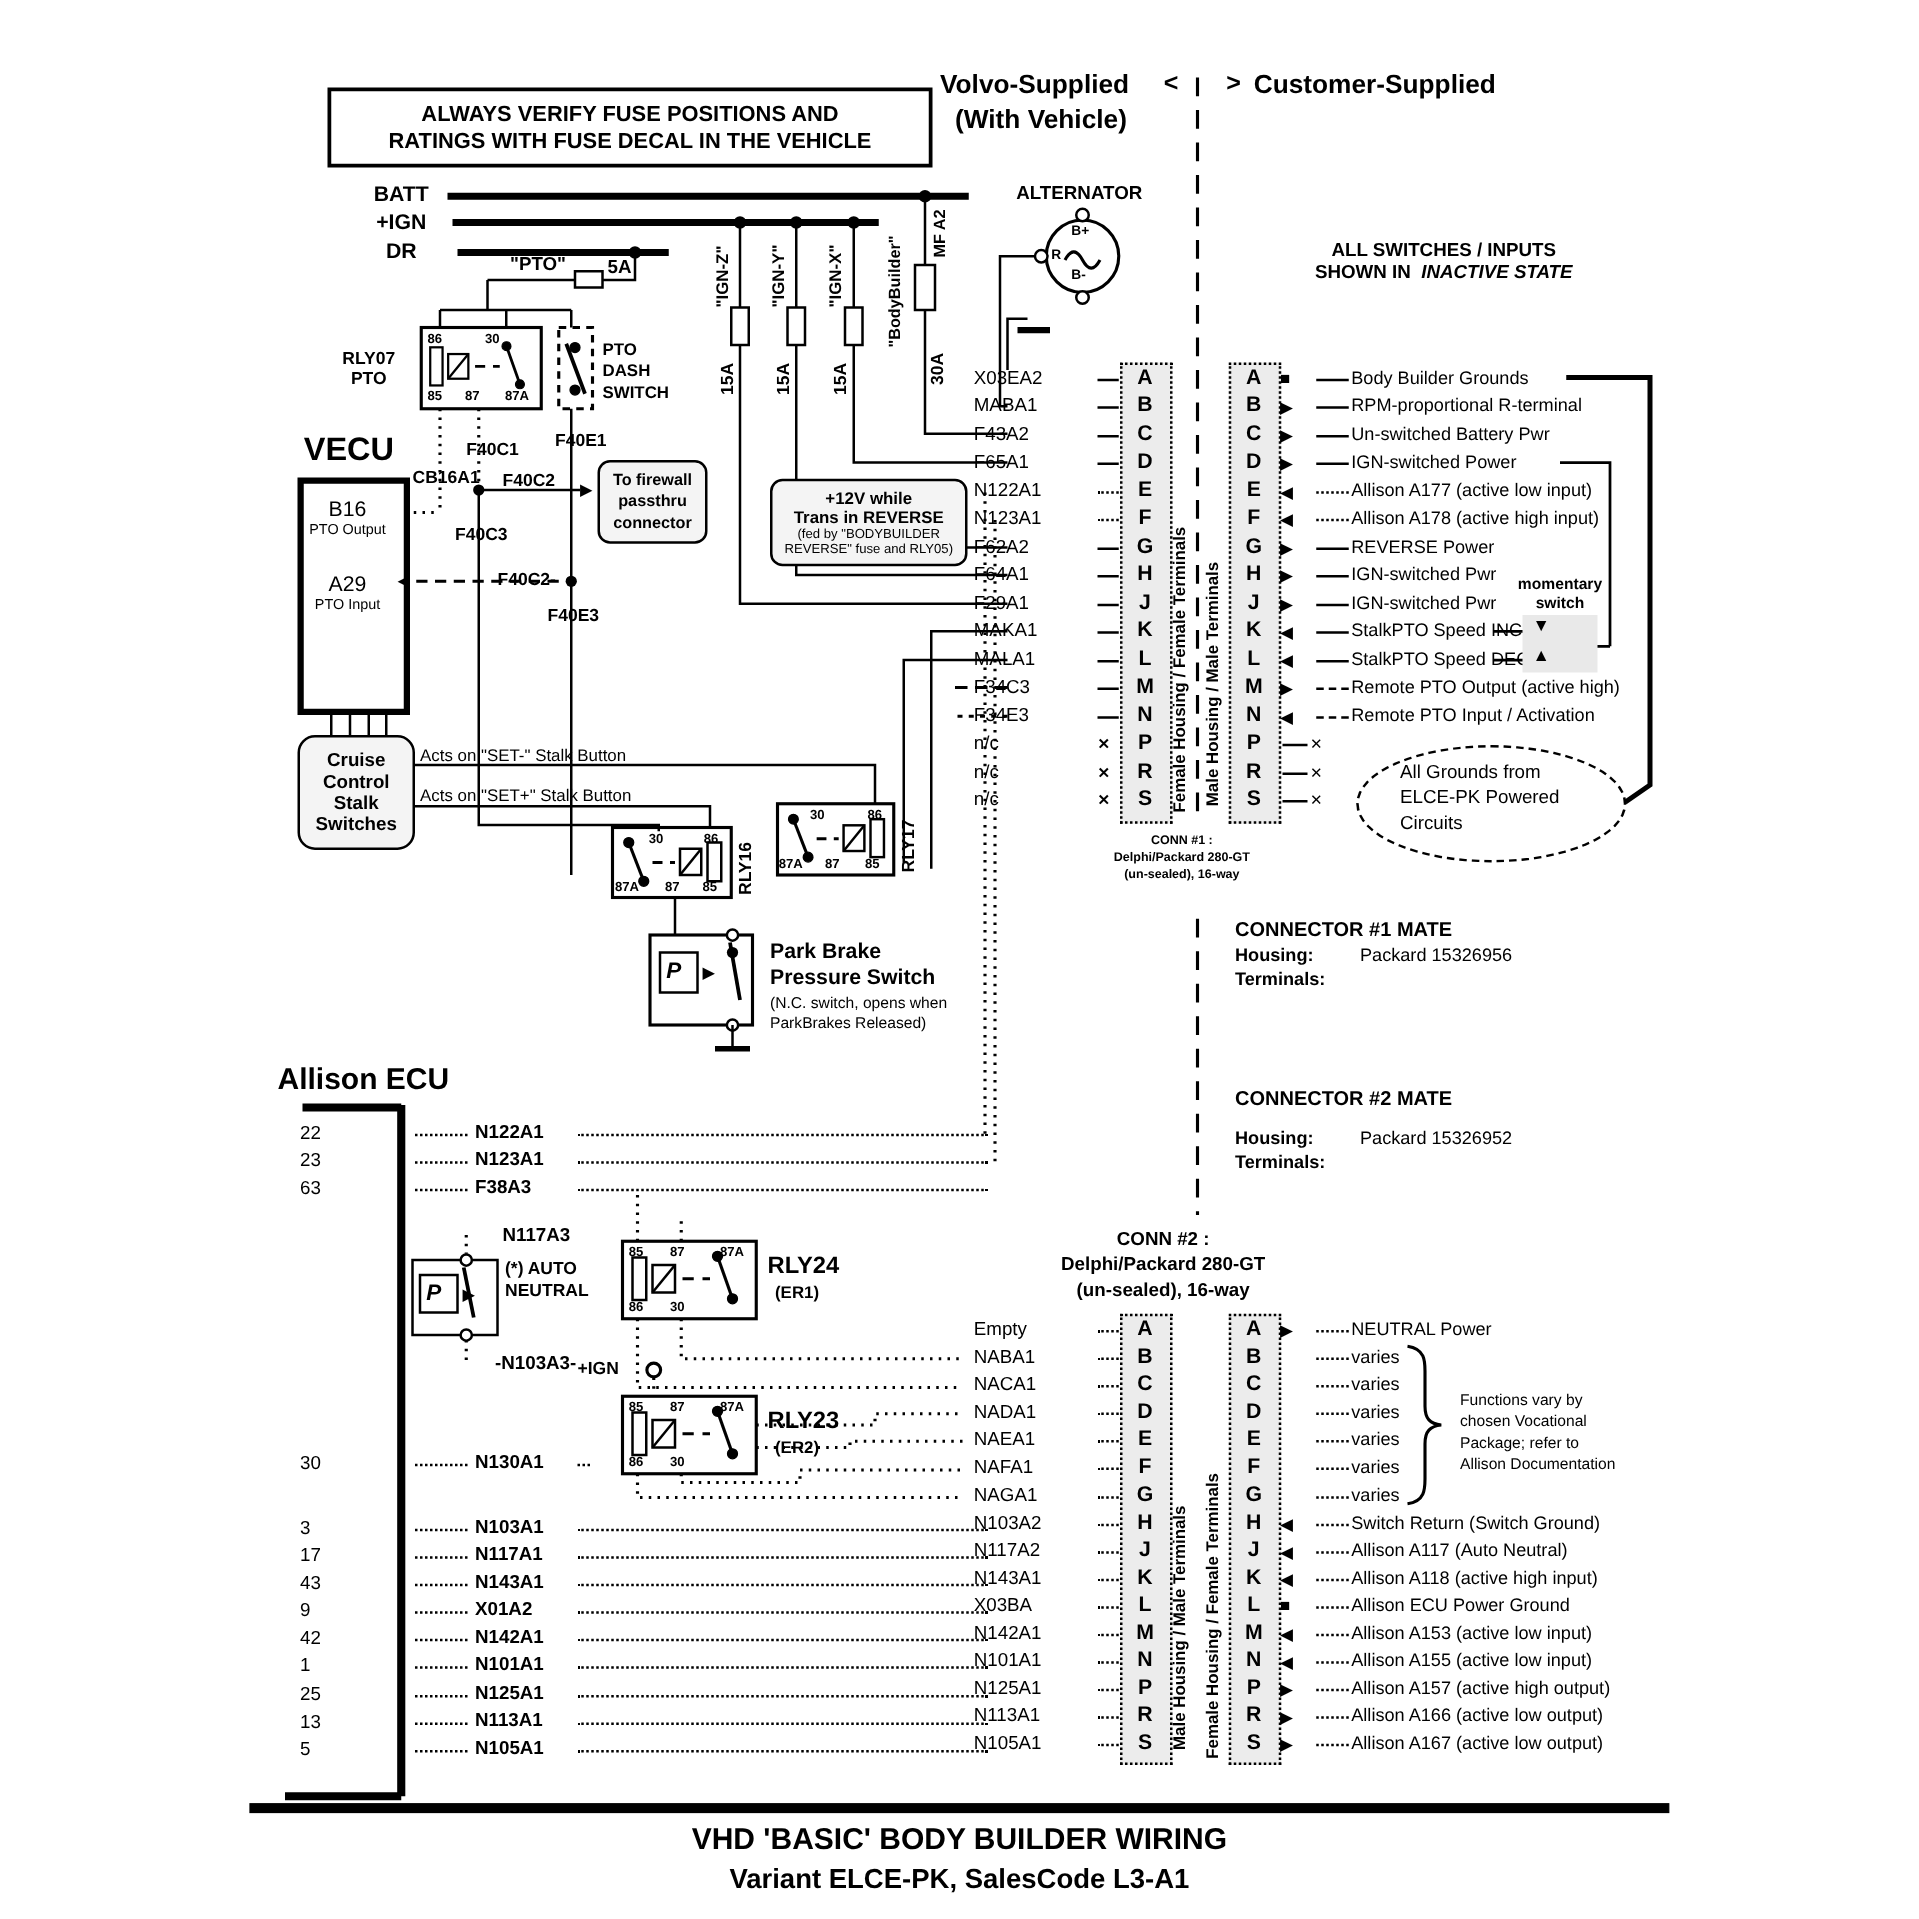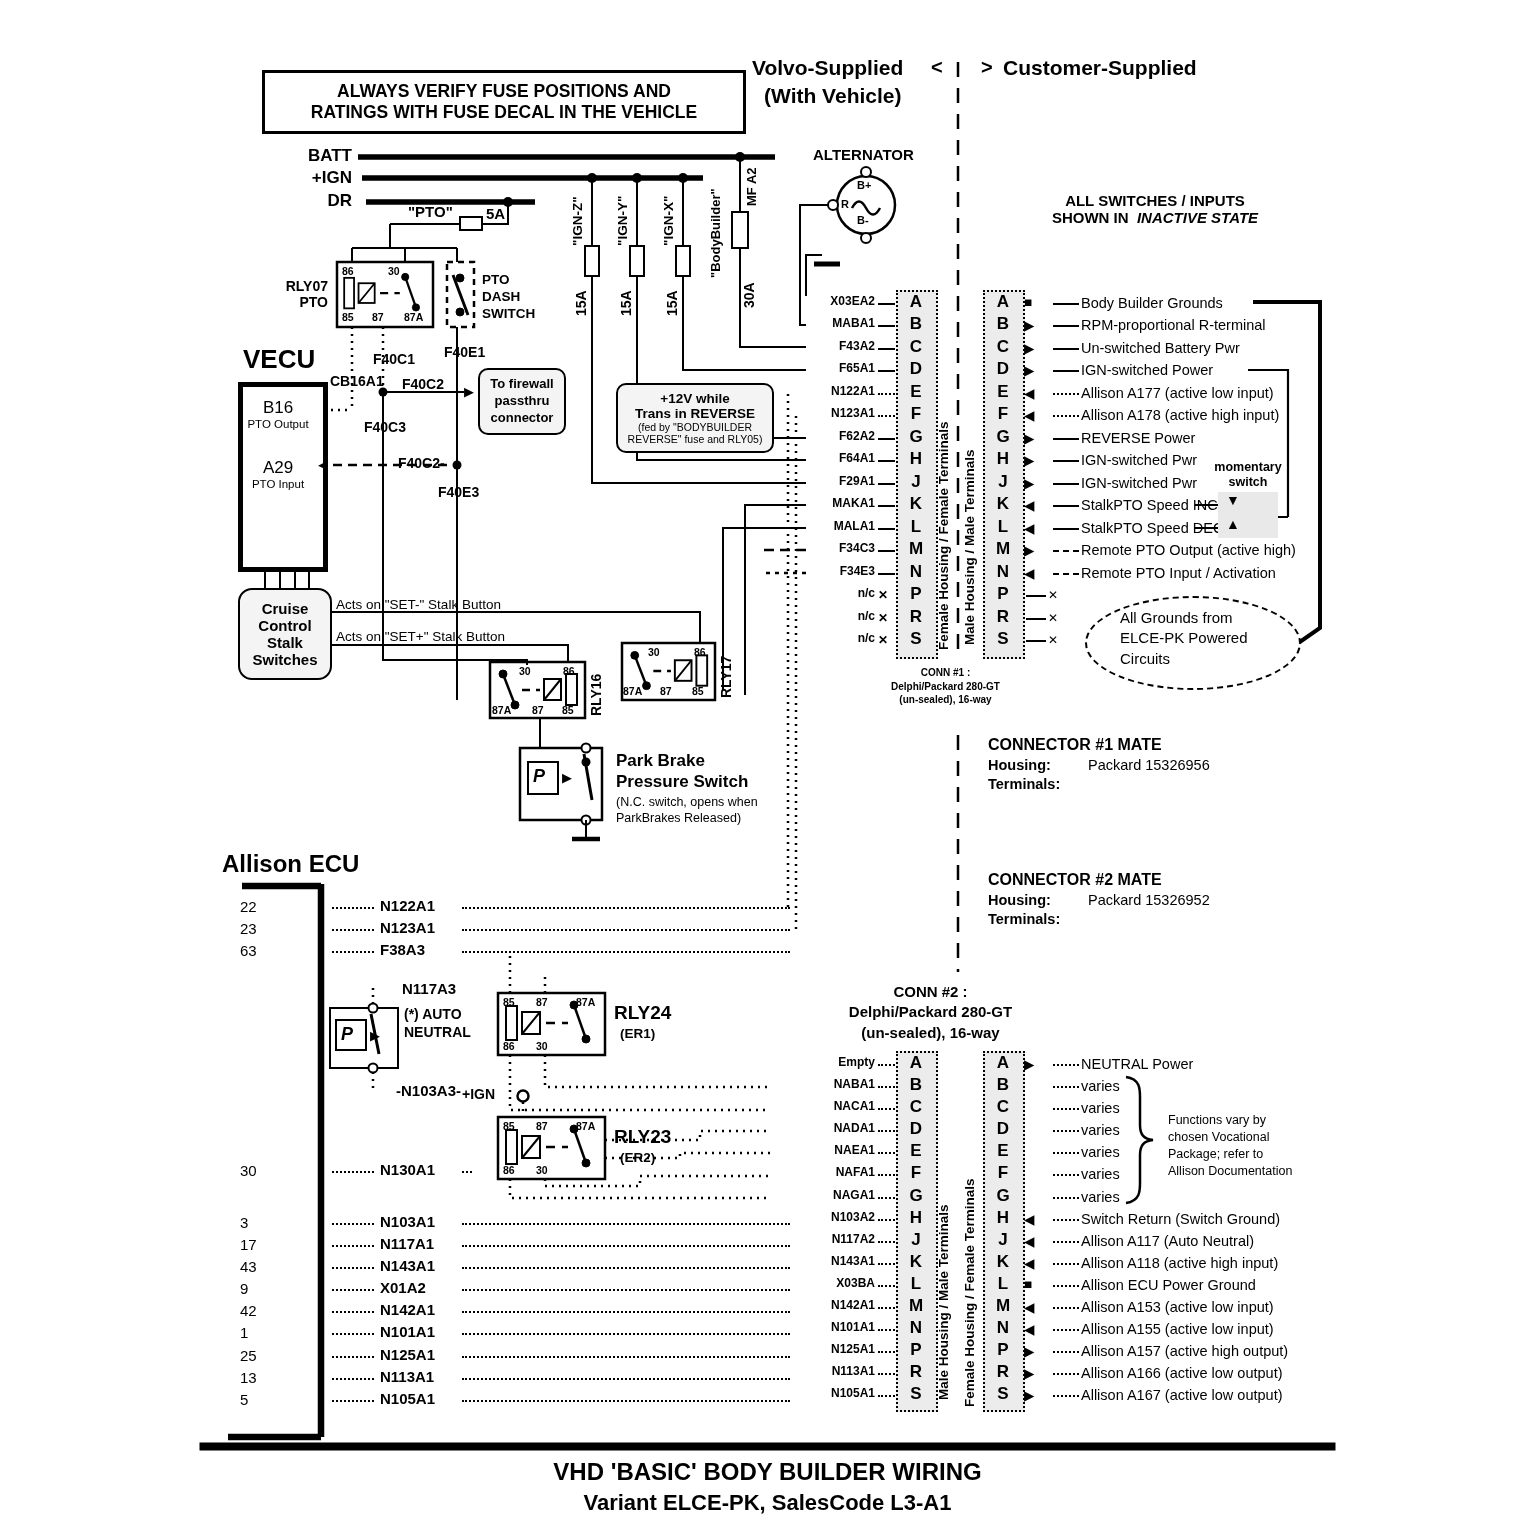--- a/index.html
+++ b/index.html
@@ -2,35 +2,35 @@
 <html><head>
 <meta charset="utf-8">
 <style>
   html,body{margin:0;padding:0;background:#fff}
   #page{position:relative;width:1535px;height:1535px;background:#fff;
         font-family:"Liberation Sans",sans-serif;color:#000;overflow:hidden}
   .abs{position:absolute}
   .b{font-weight:bold}
   .i{font-style:italic}
   .c{text-align:center}
-  .r{text-align:right}
+  .r{text-align:center}
   .pre{white-space:pre-line}
   .vt{writing-mode:vertical-rl;transform:rotate(180deg)}
   svg{position:absolute;left:0;top:0}
   
   .box{border:3px solid #000;background:#fff}
   .rbox{border:2.5px solid #000;border-radius:10px;background:#f4f4f4}
   .colbox{border:2.5px dotted #000;background:#ececec}
   .cloud{border:2.5px dashed #000;border-radius:50%;background:#fff}
   
   .rows{position:absolute;width:600px}
   .crow{position:relative;height:22.47px}
   .rows2 .crow{height:22.1px}
   .crow span{position:absolute;display:block}
-  .sig{left:0;width:96px;text-align:right;top:2px;font-weight:bold;font-size:12px}
+  .sig{left:0;width:96px;text-align:left;top:2px;font-weight:normal;font-size:15px}
   .xl{left:99px;top:4px;font-size:12px;font-weight:bold}
   .lstub{left:99px;width:17px;top:11px;border-top:2.5px solid #000}
   .ls-d .lstub{border-top:2.5px dotted #000}
   .letL{left:119px;width:36px;top:0;text-align:center;font-weight:bold;font-size:17px}
   .letR{left:206px;width:36px;top:0;text-align:center;font-weight:bold;font-size:17px}
   .arrow{left:245px;width:28px;top:3px;font-size:13.5px}
   .nc .arrow{left:269px;font-size:12px;top:4px}
   .rstub{left:274px;width:26px;top:11px;border-top:2.5px solid #000}
   .rs-d .rstub{border-top:2.5px dotted #000}
   .rs-dash .rstub{border-top:2.5px dashed #000}
@@ -479,21 +479,21 @@
   <div class="tl" style="margin-top:3px">Terminals:</div>
   <div style="margin-top:2px">
 
   <div></div>
         <div></div>
         <div></div>
       </div>
 </div>
 <div class="mate" style="left:988px;top:871px">
   <div class="t">CONNECTOR #2 MATE</div>
-  <div style="margin-top:3px"><span class="hl">Housing:</span><span>Packard 15326952</span></div>
+  <div style="margin-top:14px"><span class="hl">Housing:</span><span>Packard 15326952</span></div>
   <div class="tl" style="margin-top:3px">Terminals:</div>
   <div style="margin-top:2px">
 
   <div></div>
         <div></div>
         <div></div>
       </div>
 </div>
 
 <div class="abs b" style="left:222px;top:850px;font-size:24px">Allison ECU</div>

